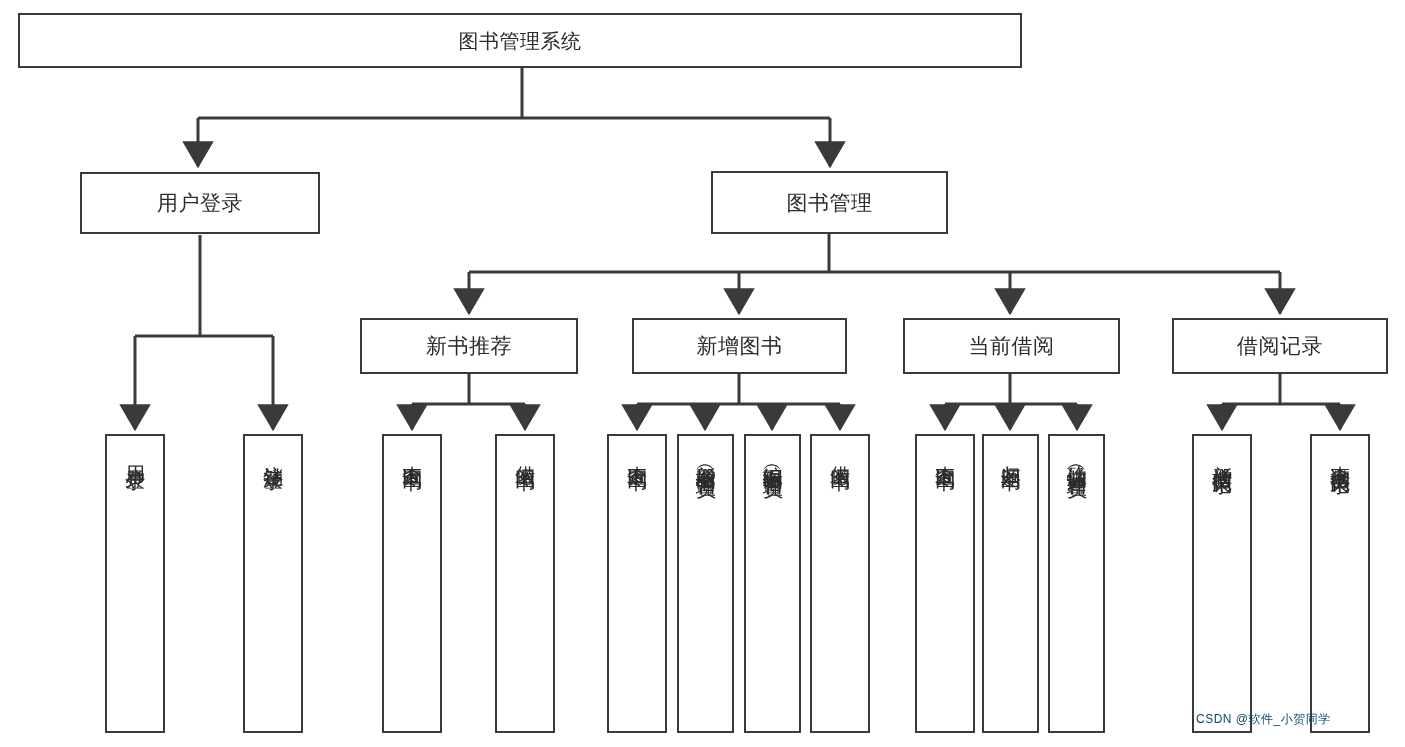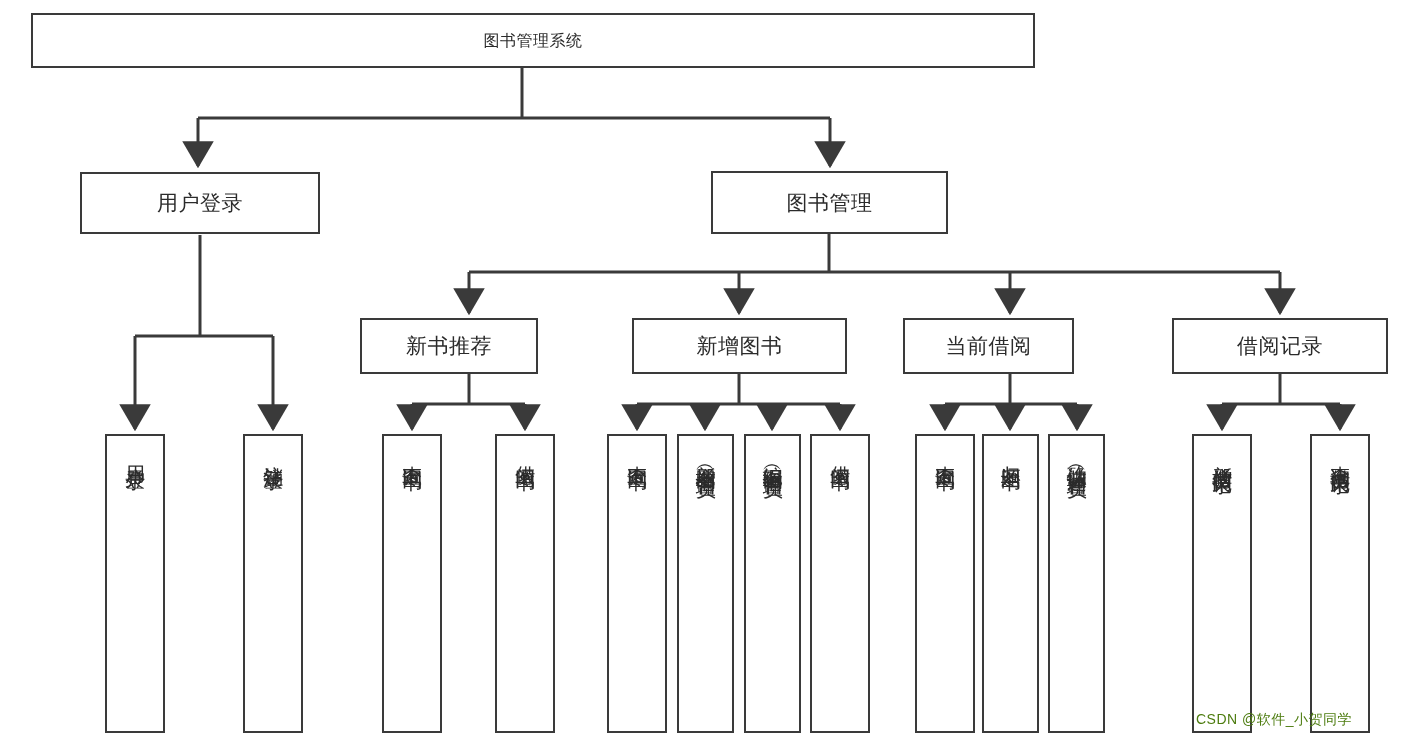--- a/index.html
+++ b/index.html
@@ -37,42 +37,41 @@
     color: #2b2b2b;
     text-align: center;
     z-index: 2;
   }
   .node.h {
     font-size: 21px;
     letter-spacing: 0.5px;
     line-height: 1.1;
   }
   .node.root {
-    font-size: 16px;
-    margin-left: 13px;
+    font-size: 20px;
   }
   .node.v {
     font-size: 20px;
     letter-spacing: 1px;
     align-items: flex-start;
     padding-top: 14px;
   }
   .vtext {
     writing-mode: vertical-rl;
     text-orientation: upright;
     line-height: 1.18;
     white-space: nowrap;
     letter-spacing: 2px;
   }
   .watermark {
     position: absolute;
     left: 1196px;
     top: 711px;
-    font-size: 14px;
-    color: #4d7c0f;
+    font-size: 12px;
+    color: #0c4a6e;
     white-space: nowrap;
     z-index: 3;
     letter-spacing: 0.5px;
   }
 </style>
 </head>
 <body>
 
 <div id="canvas">
 
@@ -130,27 +129,27 @@
     <span>图书管理系统</span>
   </div>
 
   <div class="node h" style="left:80px; top:172px; width:240px; height:62px;">
     <span>用户登录</span>
   </div>
   <div class="node h" style="left:711px; top:171px; width:237px; height:63px;justify-content:center;">
     <span>图书管理</span>
   </div>
 
-  <div class="node h" style="left:360px; top:318px; width:178px; height:56px;">
+  <div class="node h" style="left:360px; top:318px; width:218px; height:56px;">
     <span>新书推荐</span>
   </div>
   <div class="node h" style="left:632px; top:318px; width:215px; height:56px;">
     <span>新增图书</span>
   </div>
-  <div class="node h" style="left:903px; top:318px; width:171px; height:56px;">
+  <div class="node h" style="left:903px; top:318px; width:217px; height:56px;">
     <span>当前借阅</span>
   </div>
   <div class="node h" style="left:1172px; top:318px; width:216px; height:56px;justify-content:center;">
     <span>借阅记录</span>
   </div>
 
   <div class="node v" style="left:105px; top:434px; width:60px; height:299px;">
     <span class="vtext">用户登录</span>
   </div>
   <div class="node v" style="left:243px; top:434px; width:60px; height:299px;">

